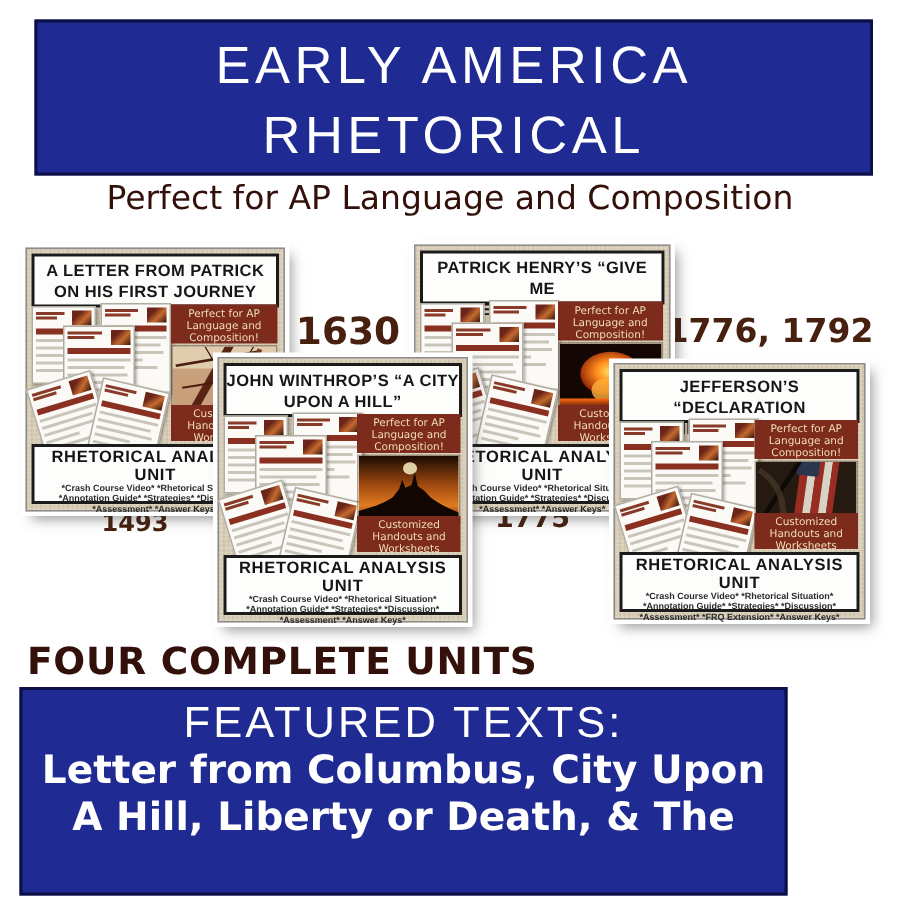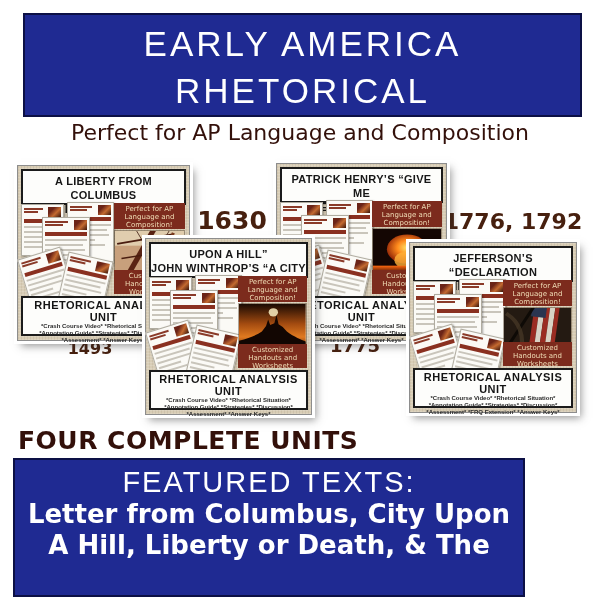--- a/index.html
+++ b/index.html
@@ -83,21 +83,21 @@
 
 <div class="banner banner-top">
   <div class="bt-line">EARLY AMERICA RHETORICAL</div>
   <div class="bt-line">ANALYSIS BUNDLE</div>
 </div>
 
 <div class="subtitle">Perfect for AP Language and Composition</div>
 
 <div class="unit unit-columbus">
   <div class="u-title">
-    <div>A LIBERTY FROM COLUMBUS</div>
+    <div>A LETTER FROM PATRICK</div>
     <div>ON HIS FIRST JOURNEY</div>
   </div>
   <div class="ws-stack">
       <div class="ws" style="left: 0px; top: 2px; width: 43px; height: 52px; transform: rotate(0deg);">
         <div class="wsh">
           <div class="wst">
             <span></span>
             <span></span>
           </div>
           <div class="wsi"></div>
@@ -313,22 +313,22 @@
   <div class="u-bottom">
     <div class="uh">RHETORICAL ANALYSIS UNIT</div>
     <div class="uf">*Crash Course Video*  *Rhetorical Situation*</div>
     <div class="uf">*Annotation Guide*  *Strategies*  *Discussion*</div>
     <div class="uf">*Assessment*  *Answer Keys*</div>
   </div>
 </div>
 
 <div class="unit unit-winthrop">
   <div class="u-title">
+    <div>JOHN WINTHROP’S “A CITY</div>
     <div>UPON A HILL”</div>
-    <div>JOHN WINTHROP’S “A CITY</div>
   </div>
   <div class="ws-stack">
       <div class="ws" style="left: 0px; top: 2px; width: 43px; height: 52px; transform: rotate(0deg);">
         <div class="wsh">
           <div class="wst">
             <span></span>
             <span></span>
           </div>
           <div class="wsi"></div>
         </div>

